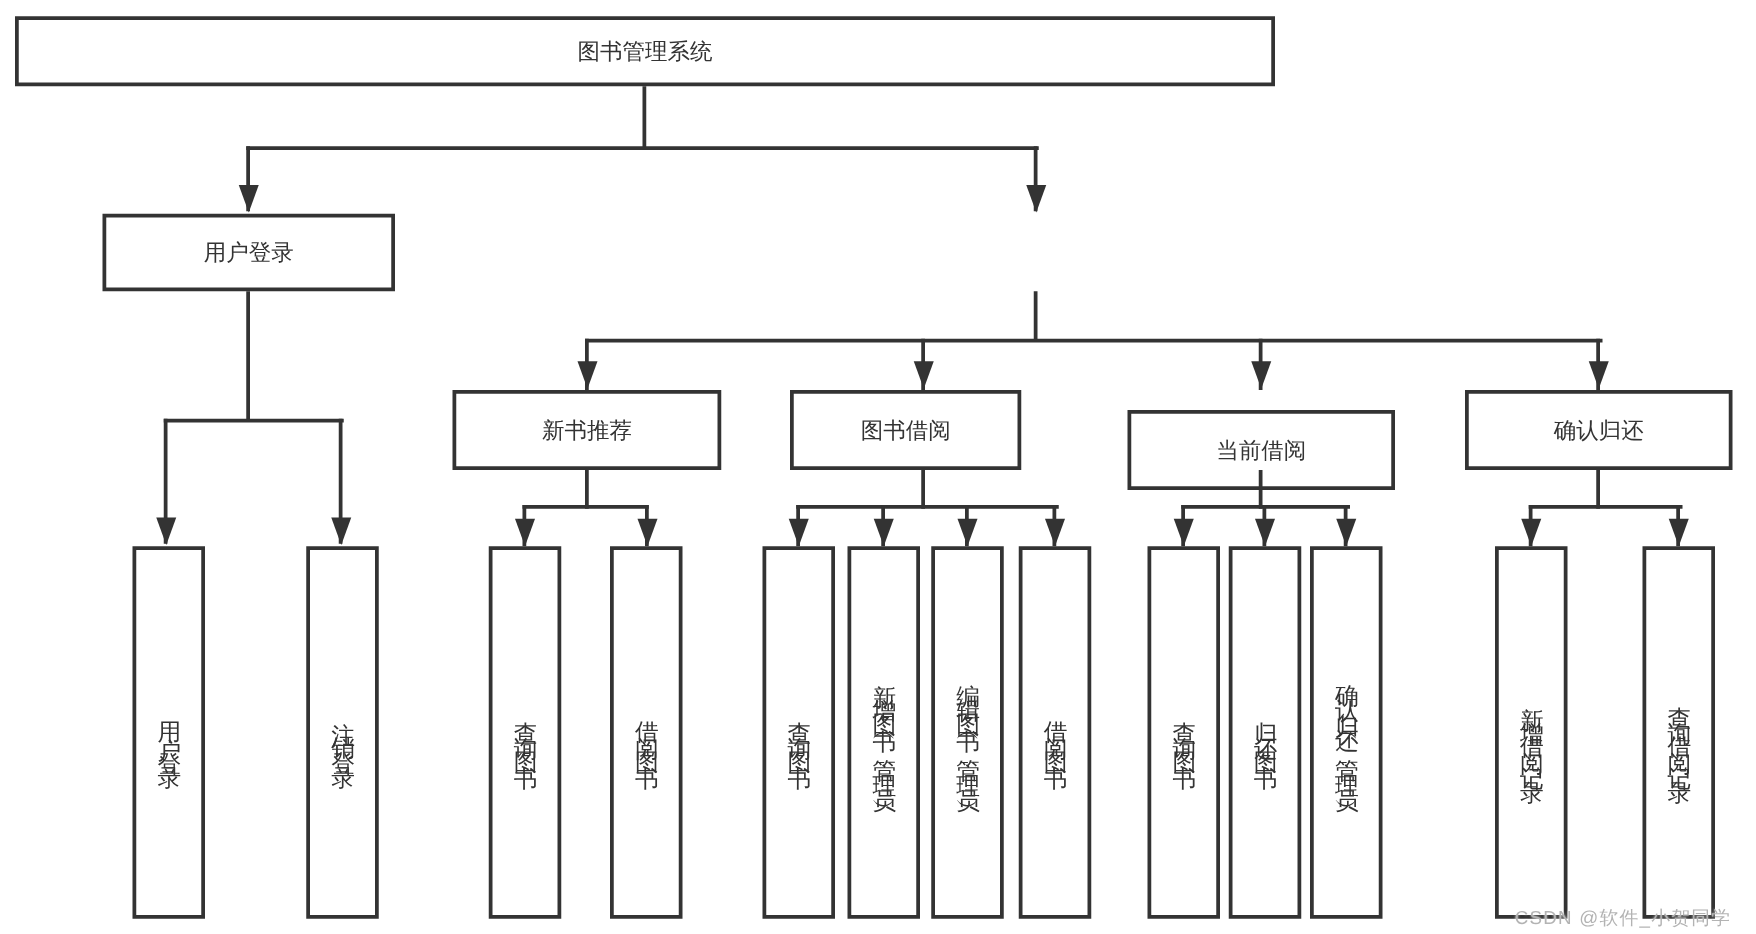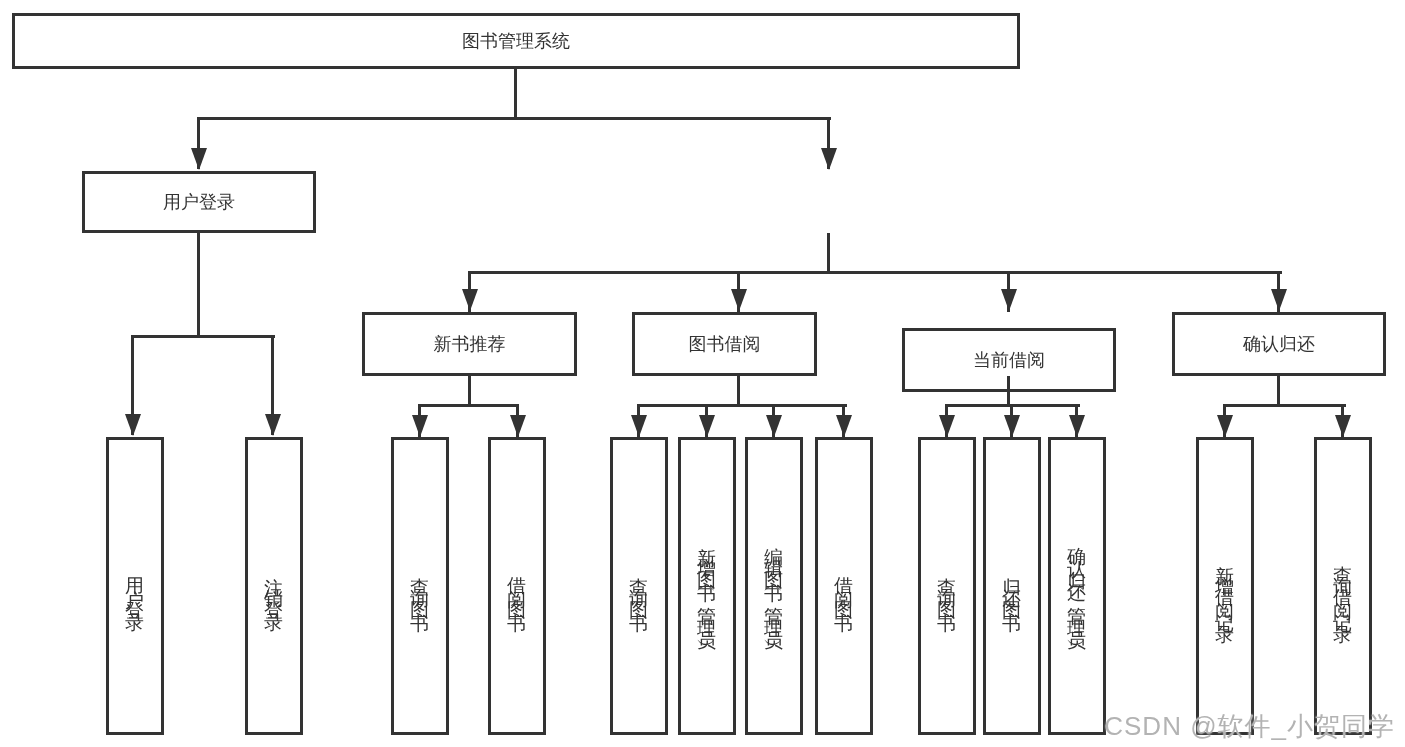--- a/index.html
+++ b/index.html
@@ -28,22 +28,22 @@
     line-height:1;
   }
   .hline { position:absolute; height:3px; background:var(--line); }
   .vline { position:absolute; width:3px; background:var(--line); }
   .arrow {
     position:absolute; width:0; height:0;
     border-left:8px solid transparent; border-right:8px solid transparent;
     border-top:22px solid var(--line);
   }
   .watermark {
-    position:absolute; right:10px; bottom:3px;
-    color:var(--watermark); font-size:26px; letter-spacing:1px;
+    position:absolute; right:20px; bottom:3px;
+    color:var(--watermark); font-size:15px; letter-spacing:1px;
     text-shadow: 0 0 2px #ffffff; z-index:10;
   }
 </style>
 </head>
 <body>
 
 <div class="stage">
 
   <div class="box" style="left:12px; top:13px; width:1008px; height:56px;">
     <span>图书管理系统</span>

